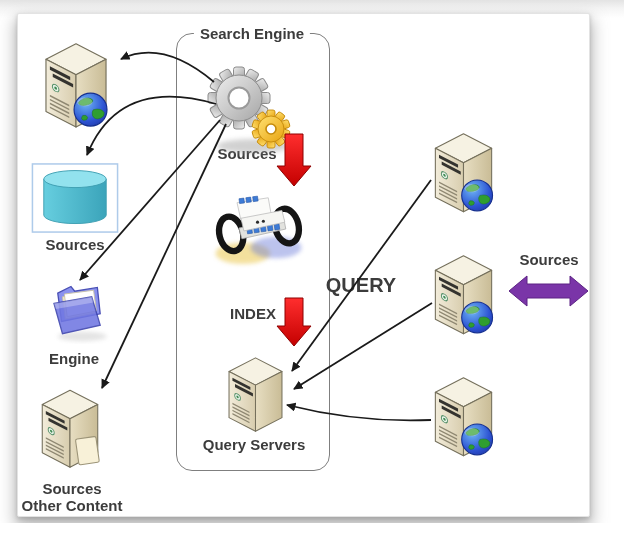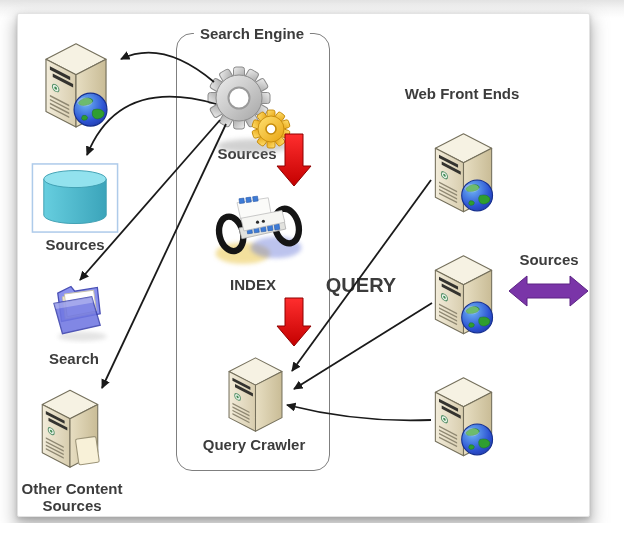--- a/index.html
+++ b/index.html
@@ -199,29 +199,28 @@
         <use href="#sym-server-globe"></use>
       </svg>
     <svg class="icon" style="left:411px;top:232px;width:69px;height:92px" viewBox="0 0 76 96">
         <use href="#sym-server-globe"></use>
       </svg>
     <svg class="icon" style="left:411px;top:354px;width:69px;height:92px" viewBox="0 0 76 96">
         <use href="#sym-server-globe"></use>
       </svg>
 
     <div class="lbl" style="left:229px;top:131px">Sources</div>
-    <div class="lbl" style="left:235px;top:262px">INDEX</div>
-    <div class="lbl" style="left:236px;top:422px">Query Crawler</div>
+    <div class="lbl" style="left:235px;top:291px">INDEX</div>
+    <div class="lbl" style="left:236px;top:422px">Query Servers</div>
     <div class="lbl" style="left:57px;top:222px">Sources</div>
-    <div class="lbl" style="left:56px;top:336px">Search</div>
+    <div class="lbl" style="left:56px;top:336px">Engine</div>
     <div class="lbl wrap" style="left:54px;top:466px">
+      <div>Sources</div>
       <div>Other Content</div>
-      <div>Sources</div>
     </div>
-    <div class="lbl" style="left:444px;top:71px">Web Front Ends</div>
     <div class="lbl small" style="left:343px;top:263px">QUERY</div>
     <div class="lbl" style="left:531px;top:237px">Sources</div>
 
     <svg class="overlay" width="571" height="502" viewBox="0 0 571 502">
       <g fill="none" stroke="#1a1a1a" stroke-width="1.8" marker-end="url(#ah)">
         <path d="M196,68 Q145,25 103,45"></path>
         <path d="M198,90 Q101,62 69,141"></path>
         <path d="M202,106 L62,266"></path>
         <path d="M208,110 L84,374"></path>
         <path d="M413,166 L274,357"></path>

